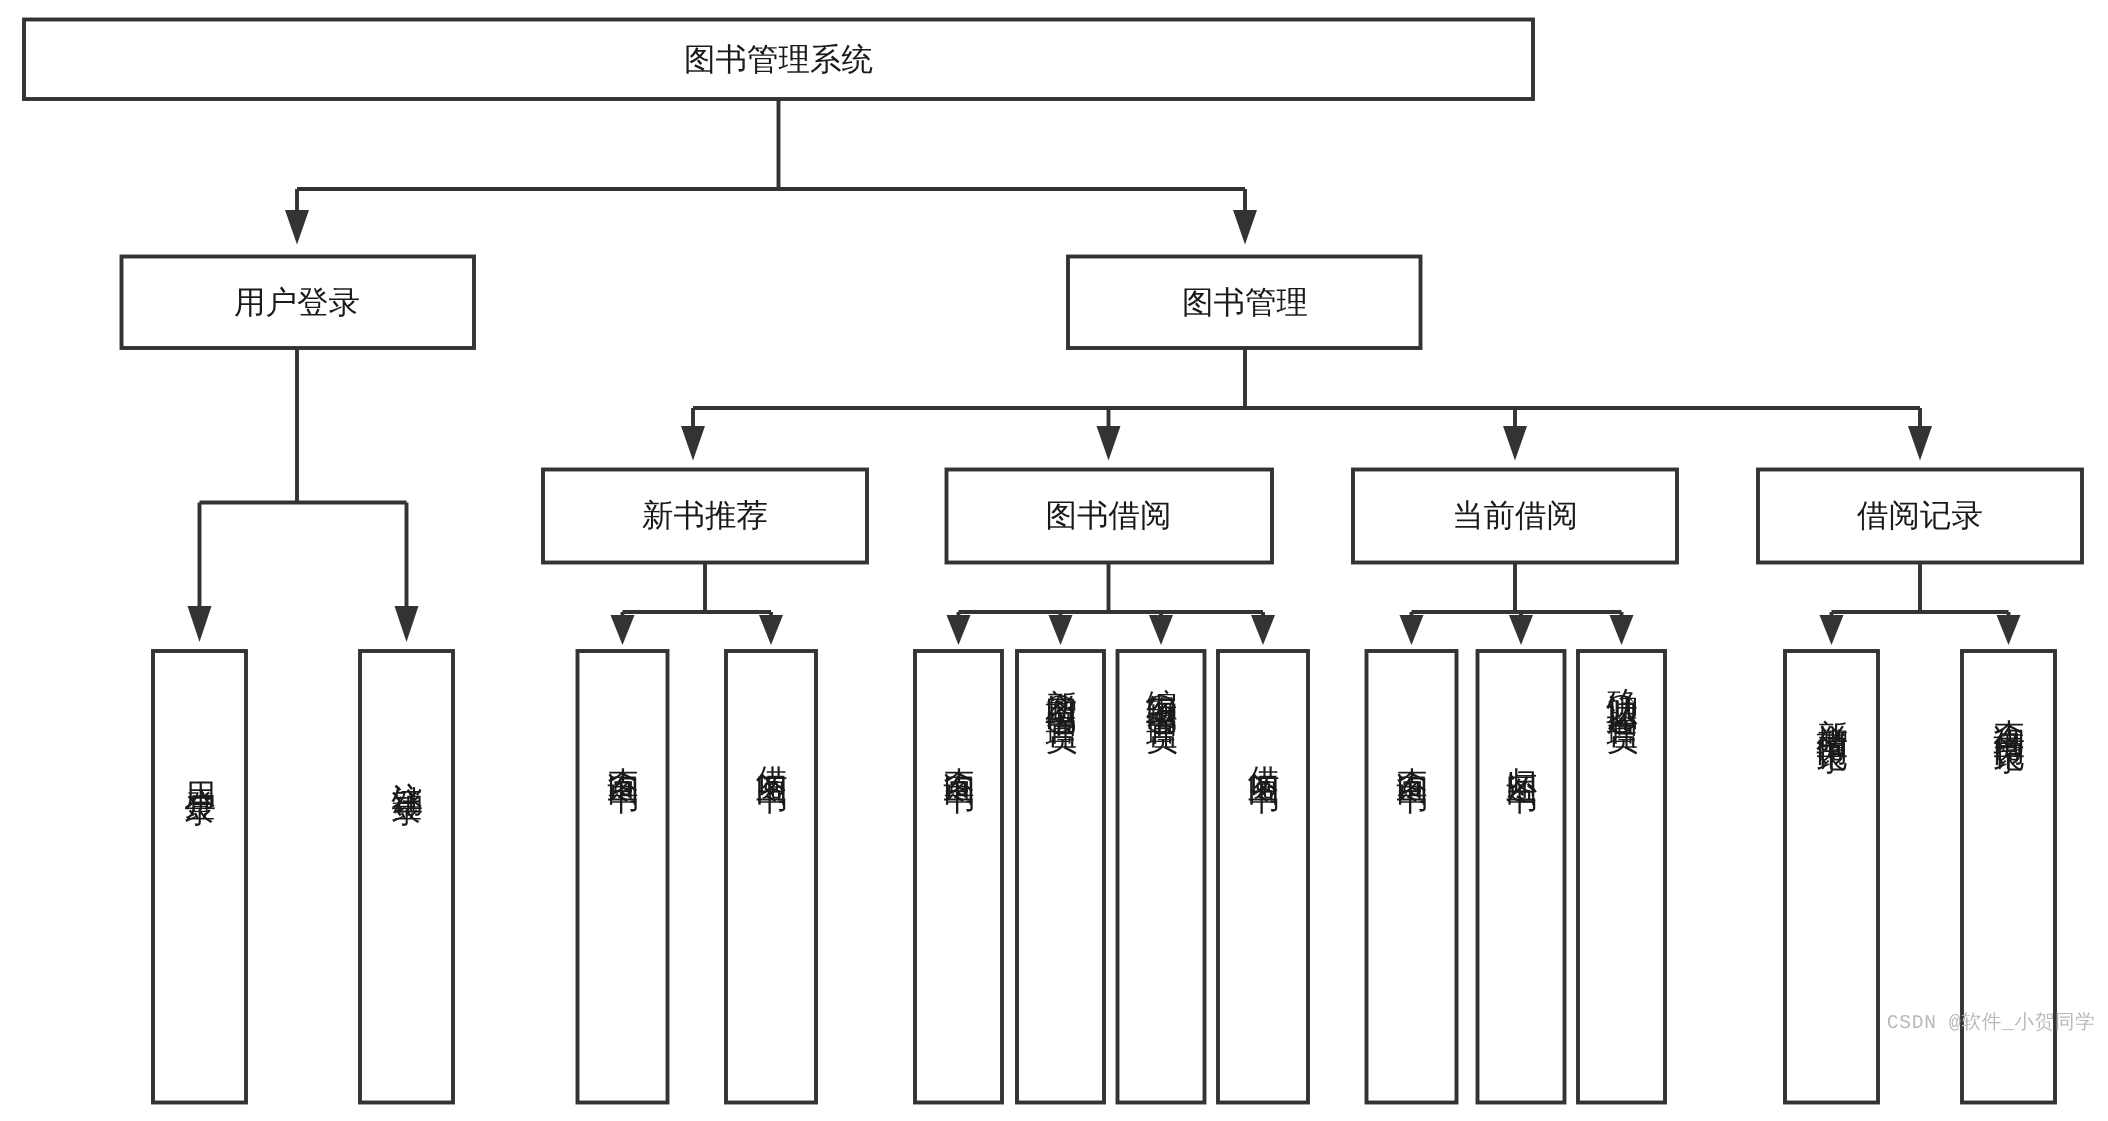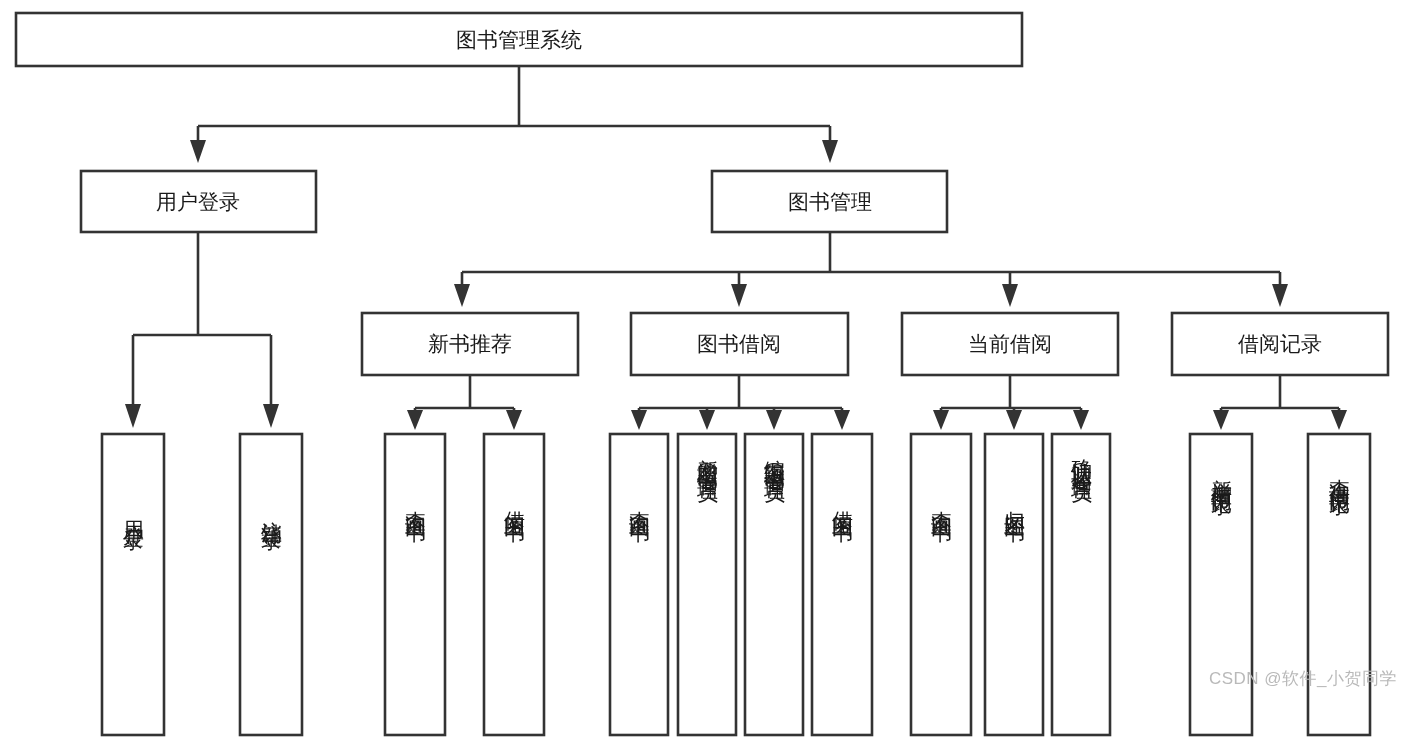--- a/index.html
+++ b/index.html
@@ -62,22 +62,22 @@
     font-size: 21px;
     line-height: 1;
     letter-spacing: 3.5px;
     color: #1a1a1a;
     white-space: nowrap;
   }
   .watermark {
     position: absolute;
     right: 8px;
     bottom: 6px;
-    font-family: Liberation Sans, sans-serif;
-    font-size: 17px;
+    font-family: Liberation Mono, monospace;
+    font-size: 13px;
     color: #b9b9b9;
     white-space: nowrap;
     letter-spacing: 0.5px;
   }
 </style>
 </head>
 <body>
 
 <div id="diagram-root">
 

